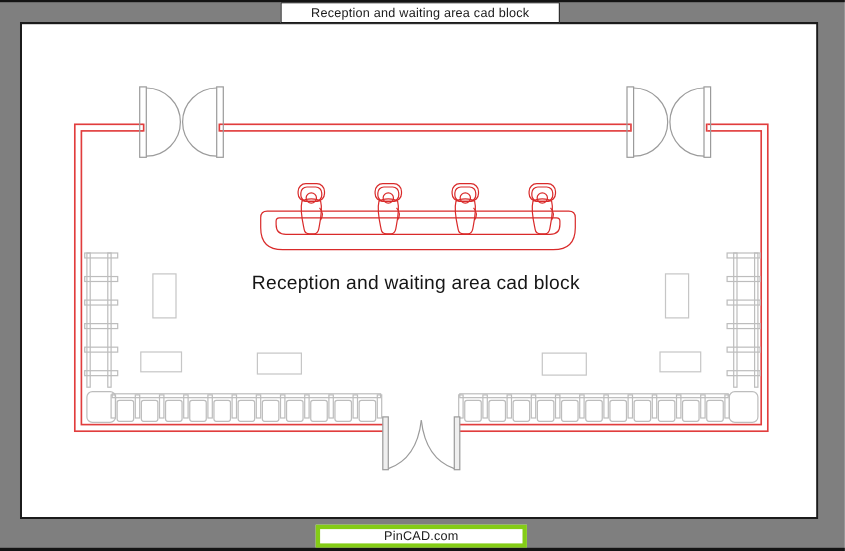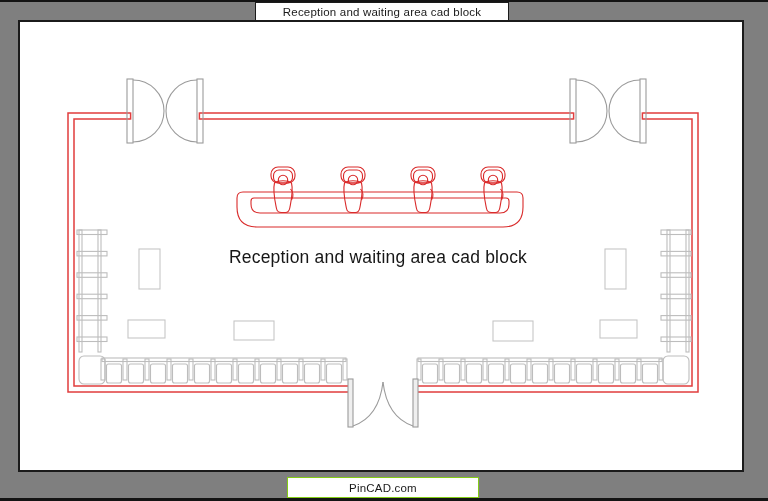--- a/index.html
+++ b/index.html
@@ -29,21 +29,21 @@
     box-sizing:border-box;
   }
   .title-box{
     position:absolute;left:255px;top:2px;width:254px;height:19px;
     background:#fff;border:1px solid #1b1b1b;box-sizing:border-box;
     display:flex;align-items:center;justify-content:center;
     font-size:11.5px;color:var(--ink);letter-spacing:.2px;
   }
   .footer-box{
     position:absolute;left:287px;top:477px;width:192px;height:21px;
-    background:#fff;border:1px solid #84cc16;box-sizing:border-box;
+    background:#fff;border:4px solid #84cc16;box-sizing:border-box;
     display:flex;align-items:center;justify-content:center;
     font-size:11.5px;color:var(--ink);letter-spacing:.2px;
   }
   .center-label{
     position:absolute;left:198px;top:247px;width:360px;
     text-align:center;font-size:17.5px;color:#161616;letter-spacing:.2px;
     white-space:nowrap;
   }
   svg#plan{position:absolute;left:0;top:0;pointer-events:none;}
   #plan *{fill:none;stroke-width:1.1;}

